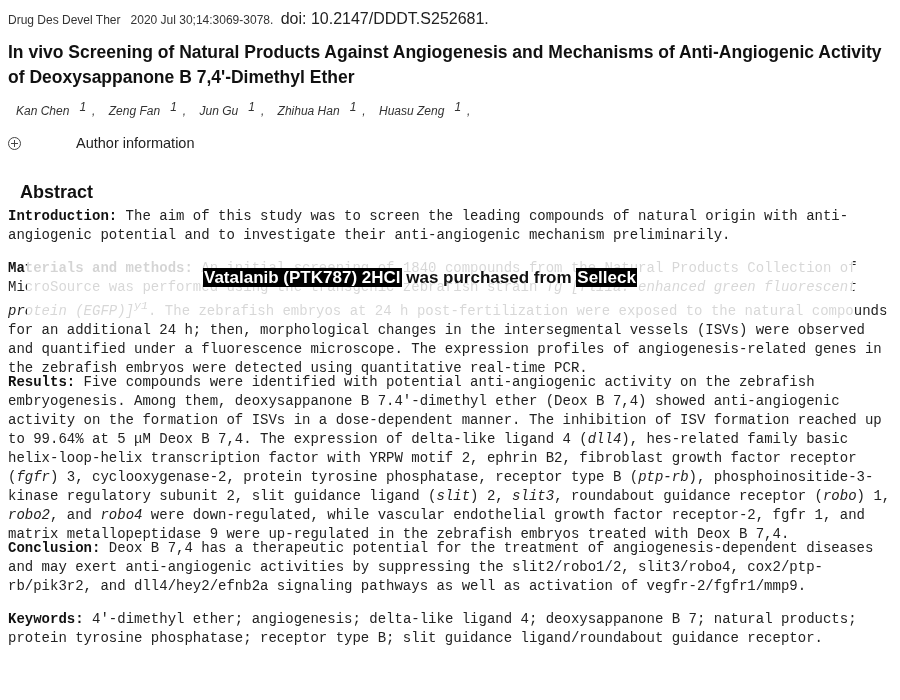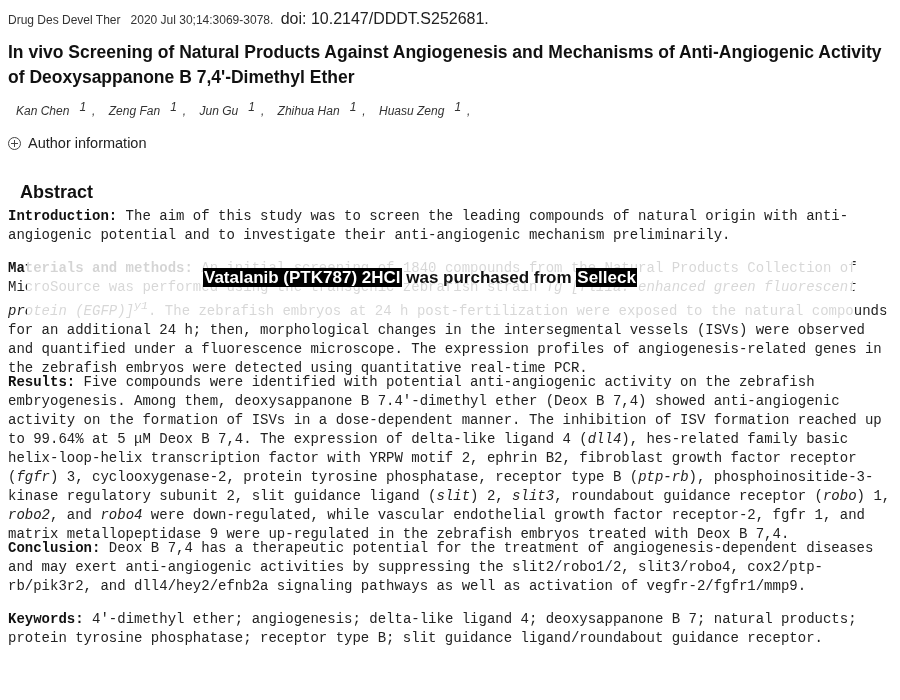--- a/index.html
+++ b/index.html
@@ -24,21 +24,21 @@
   .authors {
     position: absolute; top: 104px; left: 8px; white-space: nowrap;
     font-size: 12px; color: #333;
   }
   .author { display: inline-block; font-style: italic; }
   .author sup { font-size: 12px; position: relative; top: -4px; margin-left: 10px; vertical-align: baseline; }
   .author .sep { margin: 0 10px 0 6px; }
 
   .author-info {
     position: absolute; top: 135px; left: 0; font-size: 14.5px; color: #222;
-    display: flex; align-items: center; cursor: pointer;
+    display: flex; align-items: center; cursor: pointer; gap: 48px;
   }
   .plus-icon {
     width: 11px; height: 11px; border: 1.2px solid #444; border-radius: 50%;
     position: relative; margin-right: 7px; display: inline-block;
   }
   .plus-icon::before, .plus-icon::after {
     content: ""; position: absolute; background: #444;
   }
   .plus-icon::before { left: 2px; right: 2px; top: 5px; height: 1.2px; }
   .plus-icon::after { top: 2px; bottom: 2px; left: 5px; width: 1.2px; }

